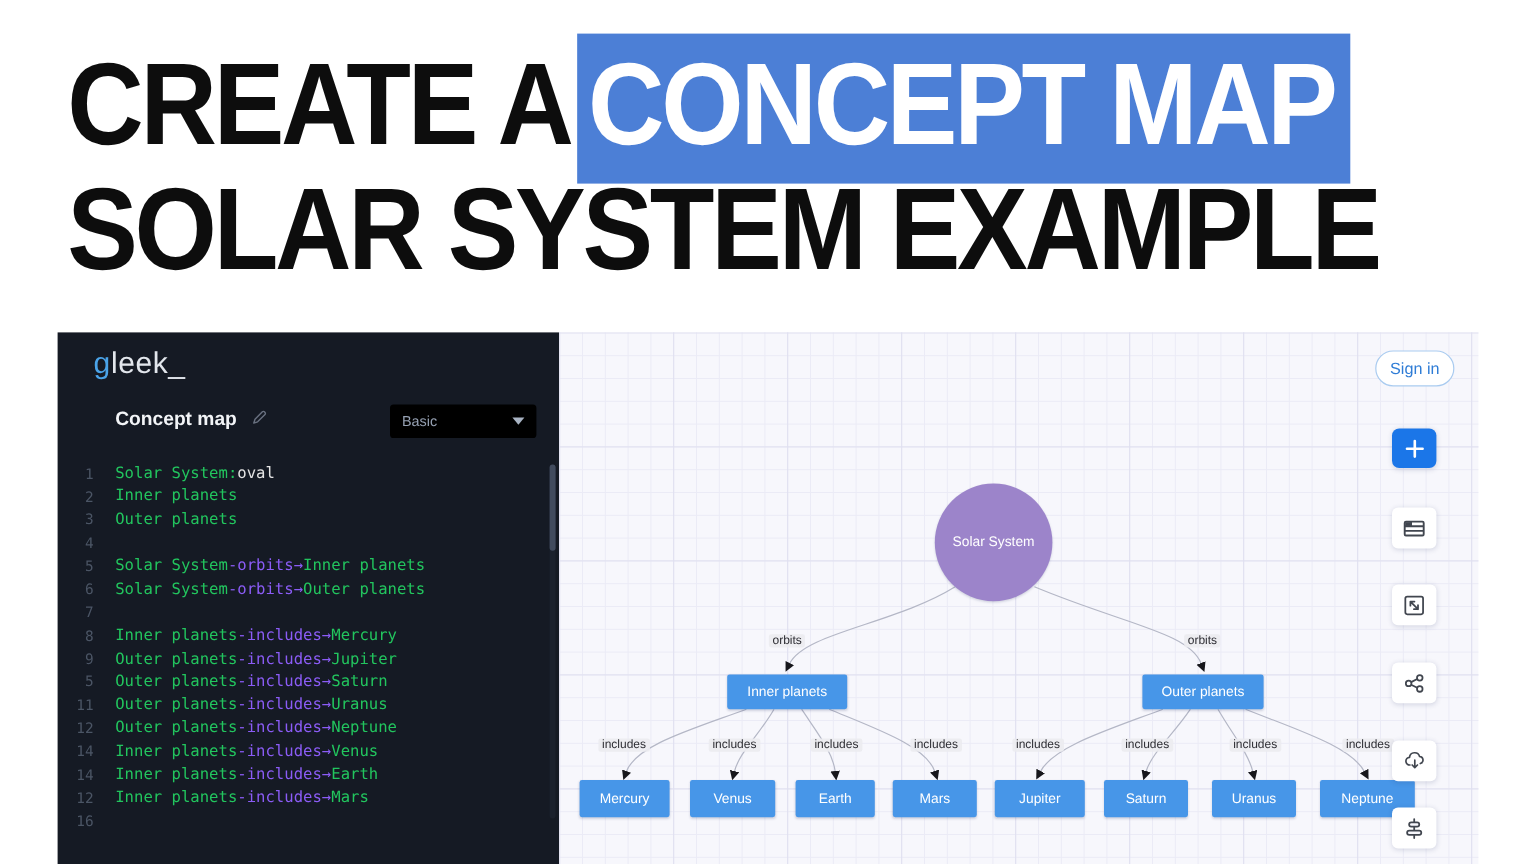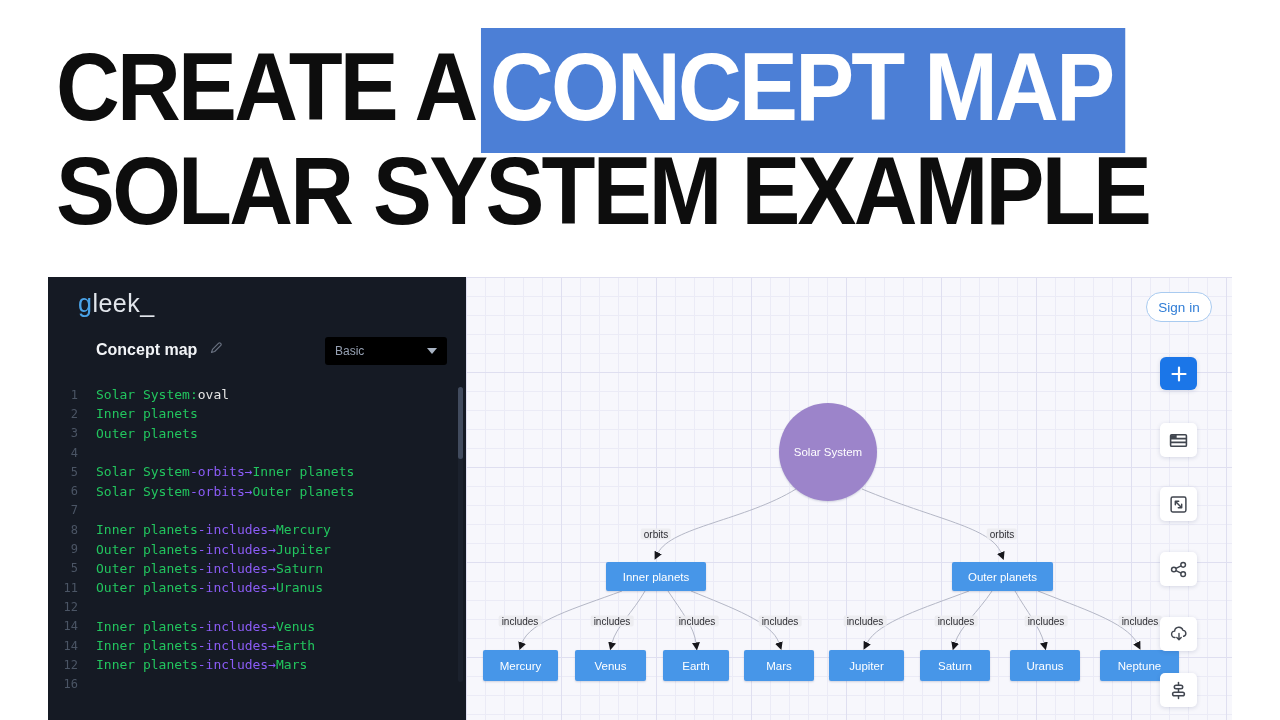--- a/index.html
+++ b/index.html
@@ -147,20 +147,21 @@
         <div class="code-row">
           <span class="gutter">5</span>
           <span class="code-text"><span class="seg-plain">Outer planets</span><span class="seg-rel">-includes→</span><span class="seg-plain">Saturn</span></span>
         </div>
         <div class="code-row">
           <span class="gutter">11</span>
           <span class="code-text"><span class="seg-plain">Outer planets</span><span class="seg-rel">-includes→</span><span class="seg-plain">Uranus</span></span>
         </div>
         <div class="code-row">
           <span class="gutter">12</span>
+          <span class="code-text"><span class="seg-plain">Outer planets</span><span class="seg-rel">-includes→</span><span class="seg-plain">Neptune</span></span>
         </div>
         <div class="code-row">
           <span class="gutter">14</span>
           <span class="code-text"><span class="seg-plain">Inner planets</span><span class="seg-rel">-includes→</span><span class="seg-plain">Venus</span></span>
         </div>
         <div class="code-row">
           <span class="gutter">14</span>
           <span class="code-text"><span class="seg-plain">Inner planets</span><span class="seg-rel">-includes→</span><span class="seg-plain">Earth</span></span>
         </div>
         <div class="code-row">

